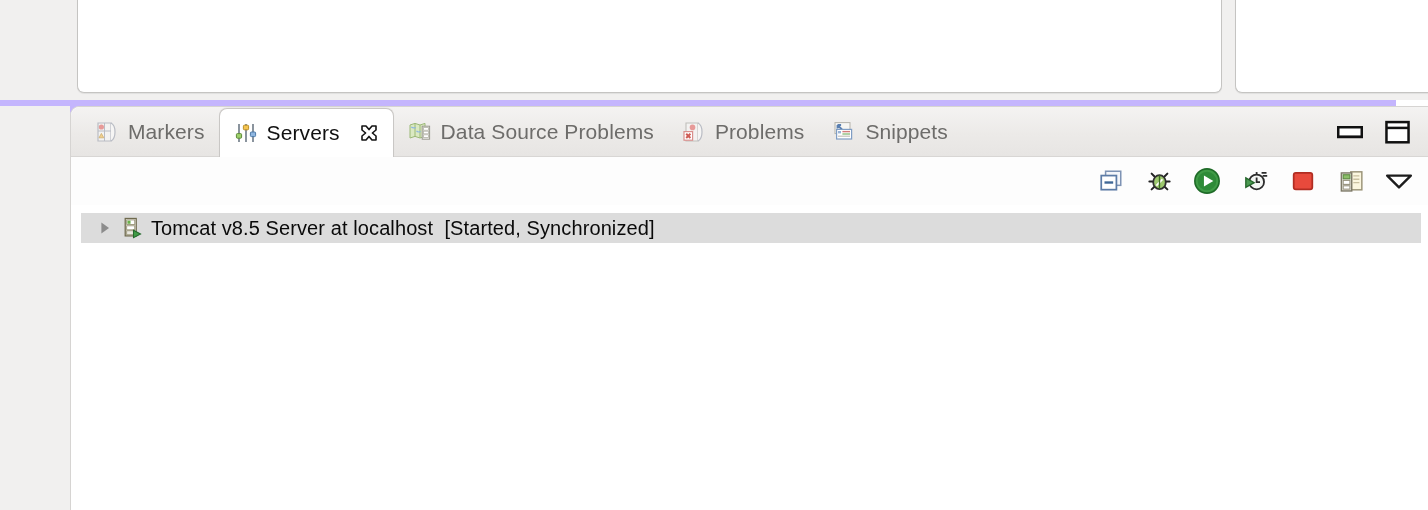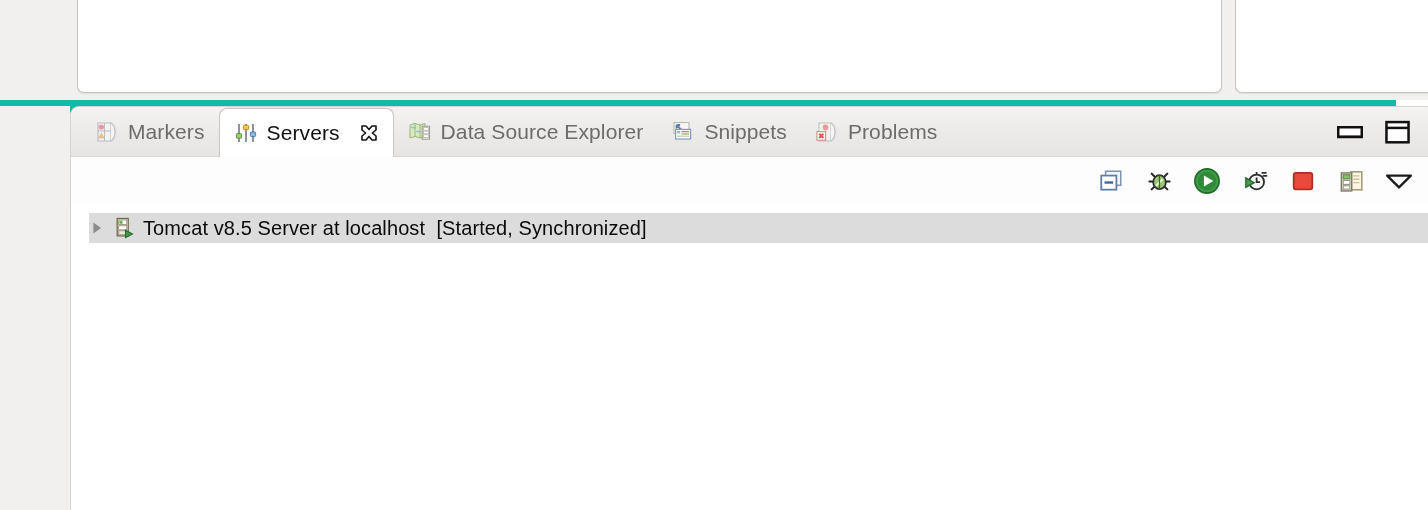--- a/index.html
+++ b/index.html
@@ -12,21 +12,21 @@
     height: 510px;
     overflow: hidden;
     font-family: "Liberation Sans", sans-serif;
     -webkit-font-smoothing: antialiased;
   }
 
   #root {
     position: relative;
     width: 1396px;
     height: 510px;
-    background: #14b8a6;
+    background: #c4b5fd;
   }
 
   
   .editor-strip {
     position: absolute;
     left: 0; top: 0;
     width: 1428px; height: 100px;
     background: #f1f0ef;
   }
   .editor-panel {
@@ -167,23 +167,23 @@
     background: #ffffff;
   }
   .tree-row {
     position: absolute;
     left: 10px; top: 8px;
     width: 1340px;
     height: 30px;
     background: #dcdcdc;
     display: flex;
     align-items: center;
+    padding-left: 16px;
     box-sizing: border-box;
     gap: 8px;
-    margin-left: 8px;
   }
   .expander {
     width: 16px; height: 16px;
     display: flex; align-items: center; justify-content: center;
     flex: 0 0 16px;
   }
   .server-icon { width: 22px; height: 22px; flex: 0 0 22px; }
   .server-label {
     font-size: 20px;
     color: #0a0a0a;
@@ -245,49 +245,49 @@
             <path d="M2 5 l5-1.6 5 1.6 5-1.6 v13 l-5 1.6 -5-1.6 -5 1.6 z" fill="#dbe9c2" stroke="#9bb877" stroke-width="1"></path>
             <path d="M7 3.4 v13 M12 5 v13" stroke="#9bb877" stroke-width="1"></path>
             <path d="M3.2 7 q2.4 1.6 4.6 0.4" stroke="#8fb6e0" stroke-width="1.1" fill="none"></path>
             <path d="M8.4 11 q2.2 1.8 4.2 0.2" stroke="#8fb6e0" stroke-width="1.1" fill="none"></path>
             <rect x="14.2" y="6.2" width="7.4" height="13" fill="#f2f1ee" stroke="#9a9a90" stroke-width="1"></rect>
             <rect x="15.4" y="7.6" width="5" height="2.6" fill="#ffffff" stroke="#b3b3a8" stroke-width="0.8"></rect>
             <rect x="15.4" y="11.2" width="5" height="2.6" fill="#ffffff" stroke="#b3b3a8" stroke-width="0.8"></rect>
             <rect x="15.4" y="14.8" width="5" height="2.6" fill="#ffffff" stroke="#b3b3a8" stroke-width="0.8"></rect>
           </svg>
         </span>
-        <span class="tab-label">Data Source Explorer</span>
+        <span class="tab-label">Data Source Problems</span>
+      </div>
+
+      <div class="tab">
+        <span class="tab-icon">
+          <svg viewBox="0 0 24 24" width="24" height="24">
+            <path d="M4 3 h12 v18 h-12 z" fill="#f3f2f1" stroke="#c0bfbb" stroke-width="1.1"></path>
+            <circle cx="10.5" cy="7.4" r="2.8" fill="#e79a98"></circle>
+            <path d="M16 3 q4 2 4 9 t-4 9" fill="#f6f5f4" stroke="#b9bcc4" stroke-width="1.2"></path>
+            <rect x="2" y="11.6" width="8.6" height="8.6" fill="#ffffff" stroke="#d98f8c" stroke-width="1.2"></rect>
+            <path d="M4.2 13.8 l4.2 4.2 M8.4 13.8 l-4.2 4.2" stroke="#cf5b54" stroke-width="2"></path>
+          </svg>
+        </span>
+        <span class="tab-label">Problems</span>
       </div>
 
       <div class="tab">
         <span class="tab-icon">
           <svg viewBox="0 0 24 24" width="24" height="24">
             <rect x="3" y="2.6" width="15" height="11" fill="#f7f6f3" stroke="#b5b3ac" stroke-width="1"></rect>
             <path d="M10 9.5 L5.5 5 M5.5 5 h3.6 M5.5 5 v3.6" stroke="#5a7fb0" stroke-width="1.8" fill="none"></path>
             <rect x="4.6" y="9.4" width="15" height="9.6" fill="#ffffff" stroke="#7f9dc4" stroke-width="1.2"></rect>
             <rect x="6" y="11" width="3" height="2.4" fill="#9ab4d6"></rect>
             <path d="M10.4 11.6 h7.6" stroke="#d47b7b" stroke-width="1.4"></path>
             <path d="M10.4 14 h7.6" stroke="#8fbf7f" stroke-width="1.4"></path>
             <path d="M6 16.2 h12" stroke="#c4c2bb" stroke-width="1.2"></path>
           </svg>
         </span>
         <span class="tab-label">Snippets</span>
-      </div>
-
-      <div class="tab">
-        <span class="tab-icon">
-          <svg viewBox="0 0 24 24" width="24" height="24">
-            <path d="M4 3 h12 v18 h-12 z" fill="#f3f2f1" stroke="#c0bfbb" stroke-width="1.1"></path>
-            <circle cx="10.5" cy="7.4" r="2.8" fill="#e79a98"></circle>
-            <path d="M16 3 q4 2 4 9 t-4 9" fill="#f6f5f4" stroke="#b9bcc4" stroke-width="1.2"></path>
-            <rect x="2" y="11.6" width="8.6" height="8.6" fill="#ffffff" stroke="#d98f8c" stroke-width="1.2"></rect>
-            <path d="M4.2 13.8 l4.2 4.2 M8.4 13.8 l-4.2 4.2" stroke="#cf5b54" stroke-width="2"></path>
-          </svg>
-        </span>
-        <span class="tab-label">Problems</span>
       </div>
 
 
       <div class="win-buttons">
         <span class="win-btn">
           <svg viewBox="0 0 24 12" width="26" height="13">
             <rect x="1" y="1" width="22" height="9" fill="#ffffff" stroke="#111111" stroke-width="2.6"></rect>
           </svg>
         </span>
         <span class="win-btn">

